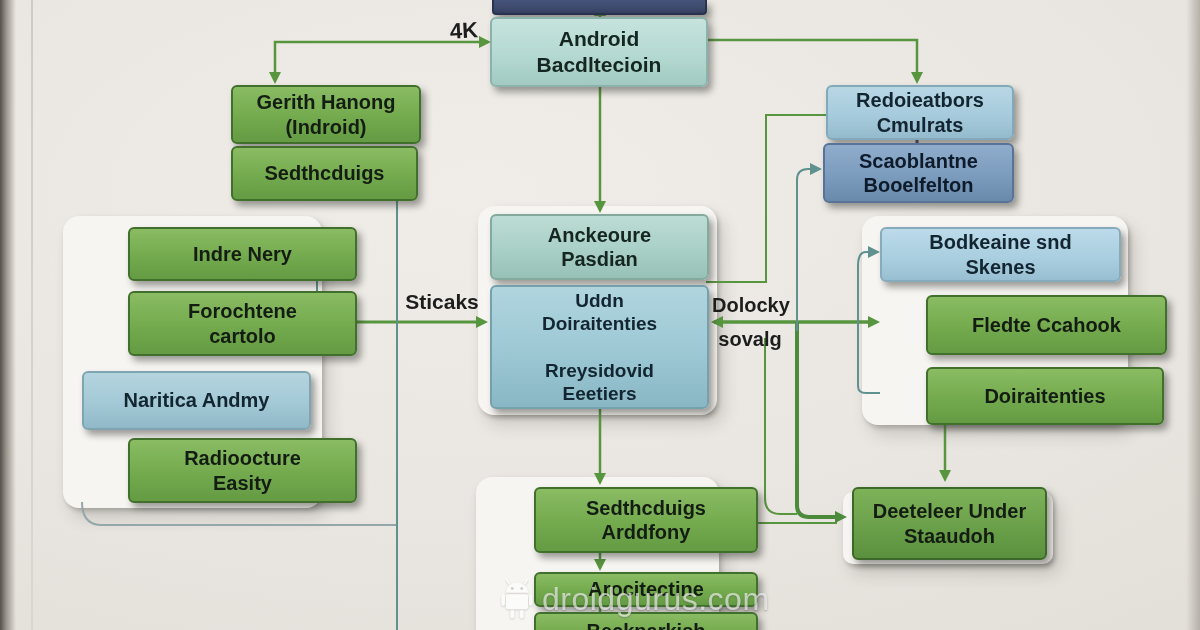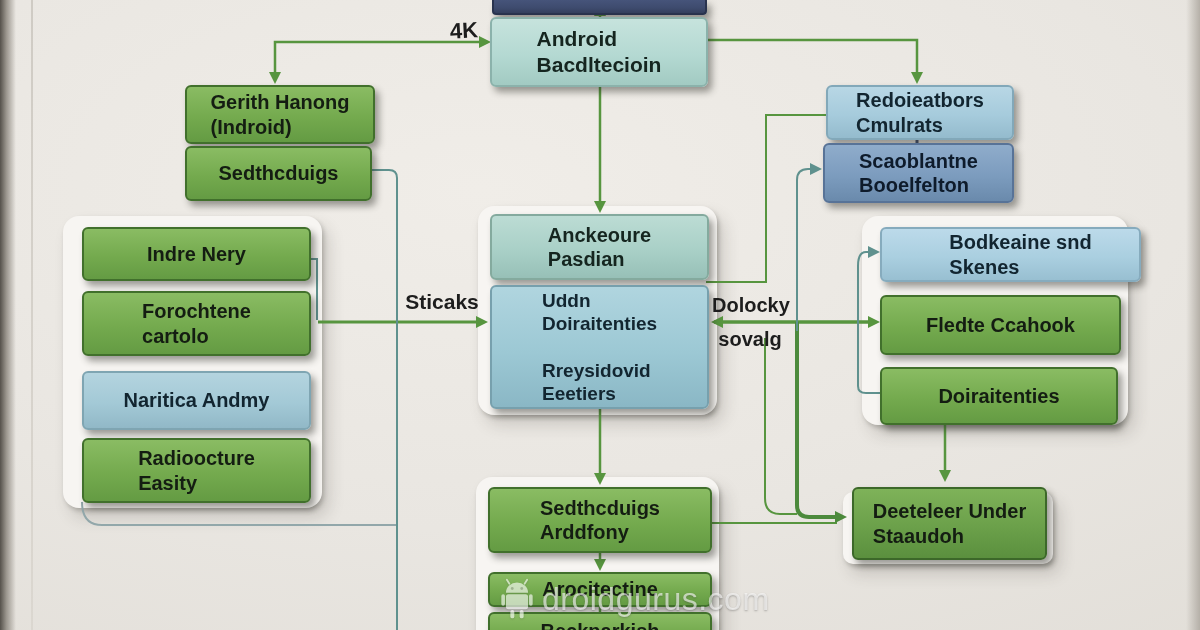--- a/index.html
+++ b/index.html
@@ -14,35 +14,35 @@
     background:linear-gradient(90deg,#55514b 0%,#9b968e 40%,rgba(230,227,221,0) 100%);}
   .edge-right{position:absolute;right:0;top:0;width:14px;height:630px;
     background:linear-gradient(270deg,#b5b0a8 0%,rgba(230,227,221,0) 100%);}
   .wall-seam{position:absolute;left:31px;top:0;width:2px;height:630px;
     background:linear-gradient(180deg,#cfcbc4,#dbd7d0);}
   
   .panel{position:absolute;background:#f7f5f2;border-radius:16px;
     box-shadow:2px 3px 4px rgba(60,58,52,.25), 7px 10px 16px rgba(60,58,52,.18);}
   
   .node{position:absolute;display:flex;align-items:center;justify-content:center;
-    border-radius:6px;
+    text-align:center;border-radius:6px;
     font-weight:bold;color:#141d12;white-space:pre-line;line-height:1.22;
     box-shadow:4px 5px 7px rgba(45,44,38,.45);}
   .green{background:linear-gradient(180deg,#8abc63 0%,#74aa4e 55%,#649b43 100%);
-    border:2px solid #41702c;}
+    border:2px solid #41702c;margin-left:46px;}
   .teal-pale{background:linear-gradient(180deg,#c6e3dd 0%,#b4d9d2 55%,#a2cac2 100%);
     border:2px solid #8bb2ab;color:#15251f;}
   .teal-mid{background:linear-gradient(180deg,#bcdcd4 0%,#a9d0c7 55%,#97c0b7 100%);
     border:2px solid #84aa9e;color:#15251f;}
   .blue-big{background:linear-gradient(180deg,#b0d5df 0%,#9cc8d4 55%,#8ab7c5 100%);
     border:2px solid #77a0ad;color:#122530;}
   .blue-lt{background:linear-gradient(180deg,#b8d7e5 0%,#a6cbdc 55%,#94bbcd 100%);
     border:2px solid #82a8b9;color:#122530;}
   .blue-lt2{background:linear-gradient(180deg,#bcdaea 0%,#aacfe0 55%,#98bfd1 100%);
-    border:2px solid #86abbd;color:#122530;padding-left:20px;}
+    border:2px solid #86abbd;color:#122530;}
   .blue-nar{background:linear-gradient(180deg,#b4d4df 0%,#a3c9d6 55%,#91b8c7 100%);
     border:2px solid #7fa5b2;color:#122530;}
   .slate{background:linear-gradient(180deg,#8faccb 0%,#7c9cbe 55%,#6a8aac 100%);
     border:2px solid #587397;color:#0e1b2b;}
   .navy{background:linear-gradient(180deg,#46547a 0%,#3e4b6e 60%,#343f5d 100%);
     border:2px solid #29334e;border-top:none;border-radius:0 0 4px 4px;}
   .green-dk{background:linear-gradient(180deg,#7eb259 0%,#6ba04a 55%,#5b903e 100%);
     border:2px solid #3c6829;}
   
   .flabel{position:absolute;color:#1d1d1d;font-weight:bold;text-align:center;

